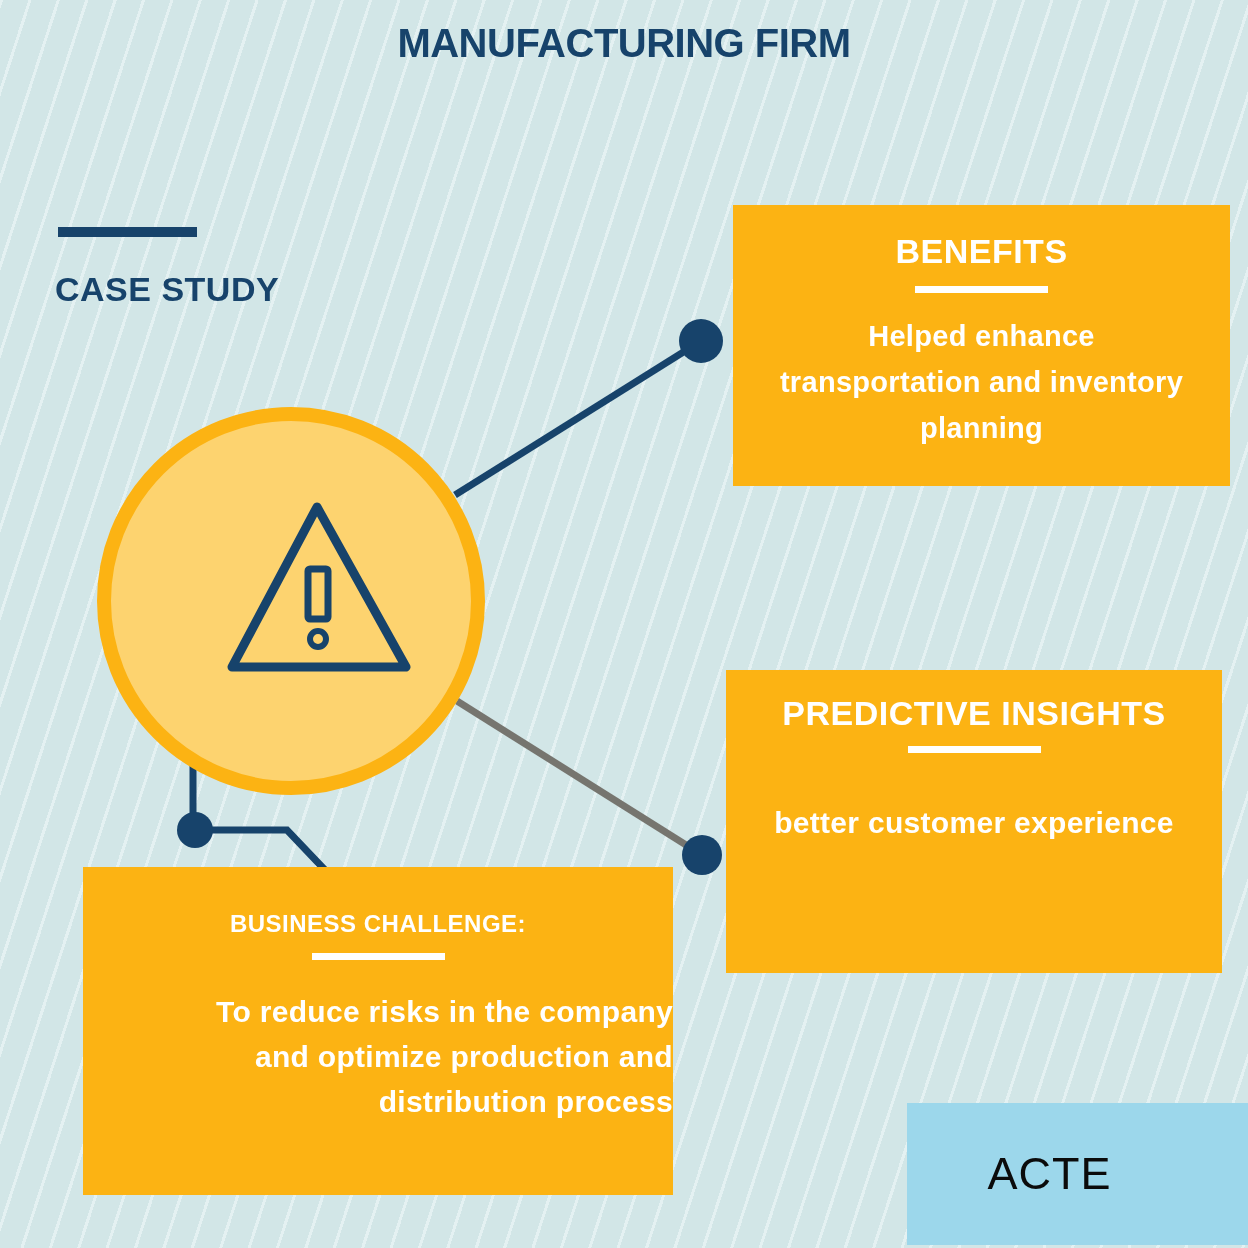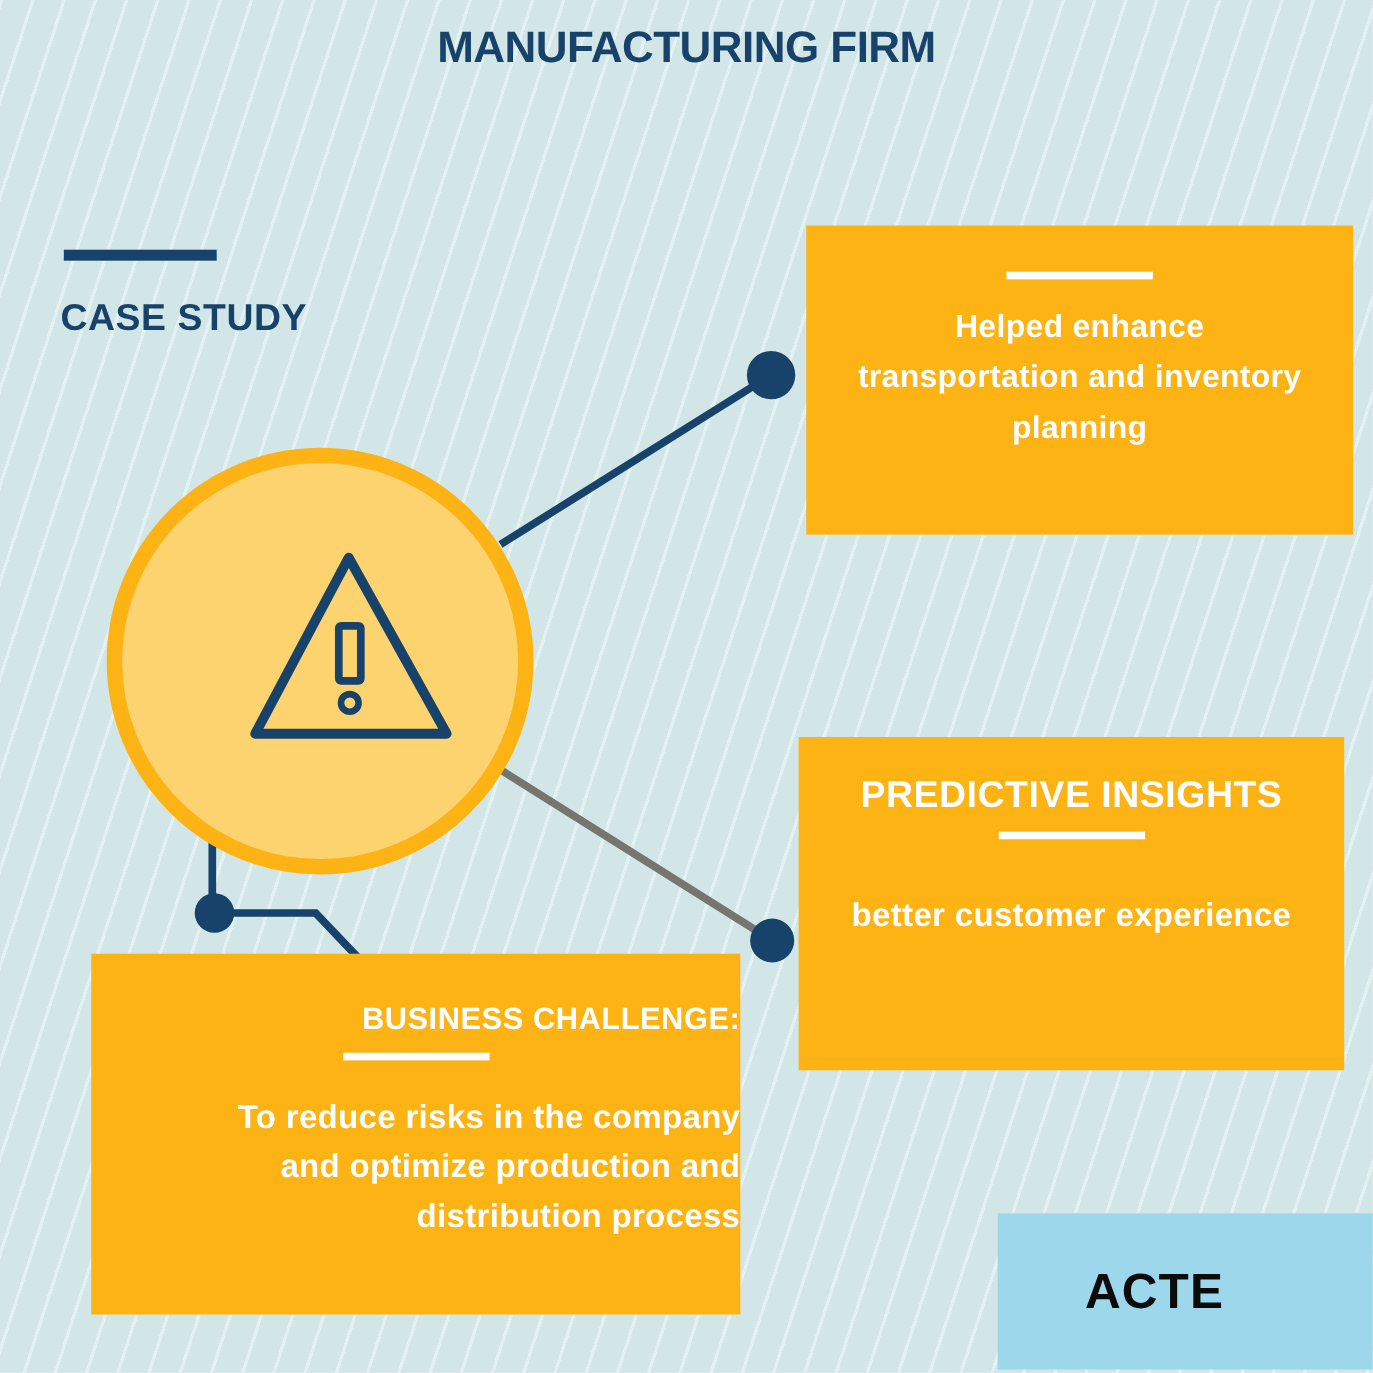--- a/index.html
+++ b/index.html
@@ -61,37 +61,37 @@
     position:absolute;z-index:3;background:var(--orange);
     color:var(--card_text);text-align:center;
   }
   .card h2{font-weight:bold;letter-spacing:0.5px;}
   .card .rule{background:var(--card_text);height:7px;width:133px;margin:0 auto;}
   .card .body{font-weight:bold;letter-spacing:0.3px;}
   .card-benefits{left:733px;top:205px;width:497px;height:281px;padding-top:27px;}
   .card-benefits h2{font-size:34px;}
   .card-benefits .rule{margin-top:15px;}
   .card-benefits .body{margin-top:20px;font-size:29px;line-height:46px;}
-  .card-predictive{left:726px;top:670px;width:496px;height:303px;padding-top:34px;}
+  .card-predictive{left:726px;top:670px;width:496px;height:303px;padding-top:24px;}
   .card-predictive h2{font-size:34px;}
   .card-predictive .rule{margin-top:13px;}
   .card-predictive .body{margin-top:47px;font-size:30px;line-height:45px;}
   .card-challenge{left:83px;top:867px;width:590px;height:328px;padding-top:43px;}
-  .card-challenge h2{font-size:28px;text-align:right;}
+  .card-challenge h2{font-size:24px;}
   .card-challenge .rule{margin-top:15px;}
   .card-challenge .body{margin-top:29px;font-size:30px;line-height:45px;text-align:right;}
   
   .footer-logo{
     position:absolute;left:907px;top:1103px;width:341px;height:142px;
     background:var(--footer_bg);z-index:3;
     display:flex;align-items:center;justify-content:center;
     padding-right:56px;
   }
   .footer-logo span{
-    color:var(--footer_text);font-size:45px;font-weight:bold;letter-spacing:1px;
+    color:var(--footer_text);font-size:45px;font-weight:normal;letter-spacing:1px;
   }
 </style>
 </head>
 <body>
 
 <div class="canvas">
 
   <div class="page-title">
     <div>MANUFACTURING FIRM</div>
   </div>
@@ -110,20 +110,21 @@
 
   <div class="risk-circle">
     <svg class="warning-svg" width="190" height="180" viewBox="0 0 190 180">
       <path class="tri" d="M93 8 L182 168 L8 168 Z" stroke-width="9"></path>
       <rect class="tri" x="84" y="70" width="20" height="50" rx="2" stroke-width="7"></rect>
       <circle class="tri" cx="94" cy="140" r="8" stroke-width="6"></circle>
     </svg>
   </div>
 
   <section class="card card-benefits">
+    <h2>BENEFITS</h2>
     <div class="rule"></div>
     <div class="body">
       <div>Helped enhance</div>
       <div>transportation and inventory</div>
       <div>planning</div>
     </div>
   </section>
 
   <section class="card card-predictive">
     <h2>PREDICTIVE INSIGHTS</h2>

